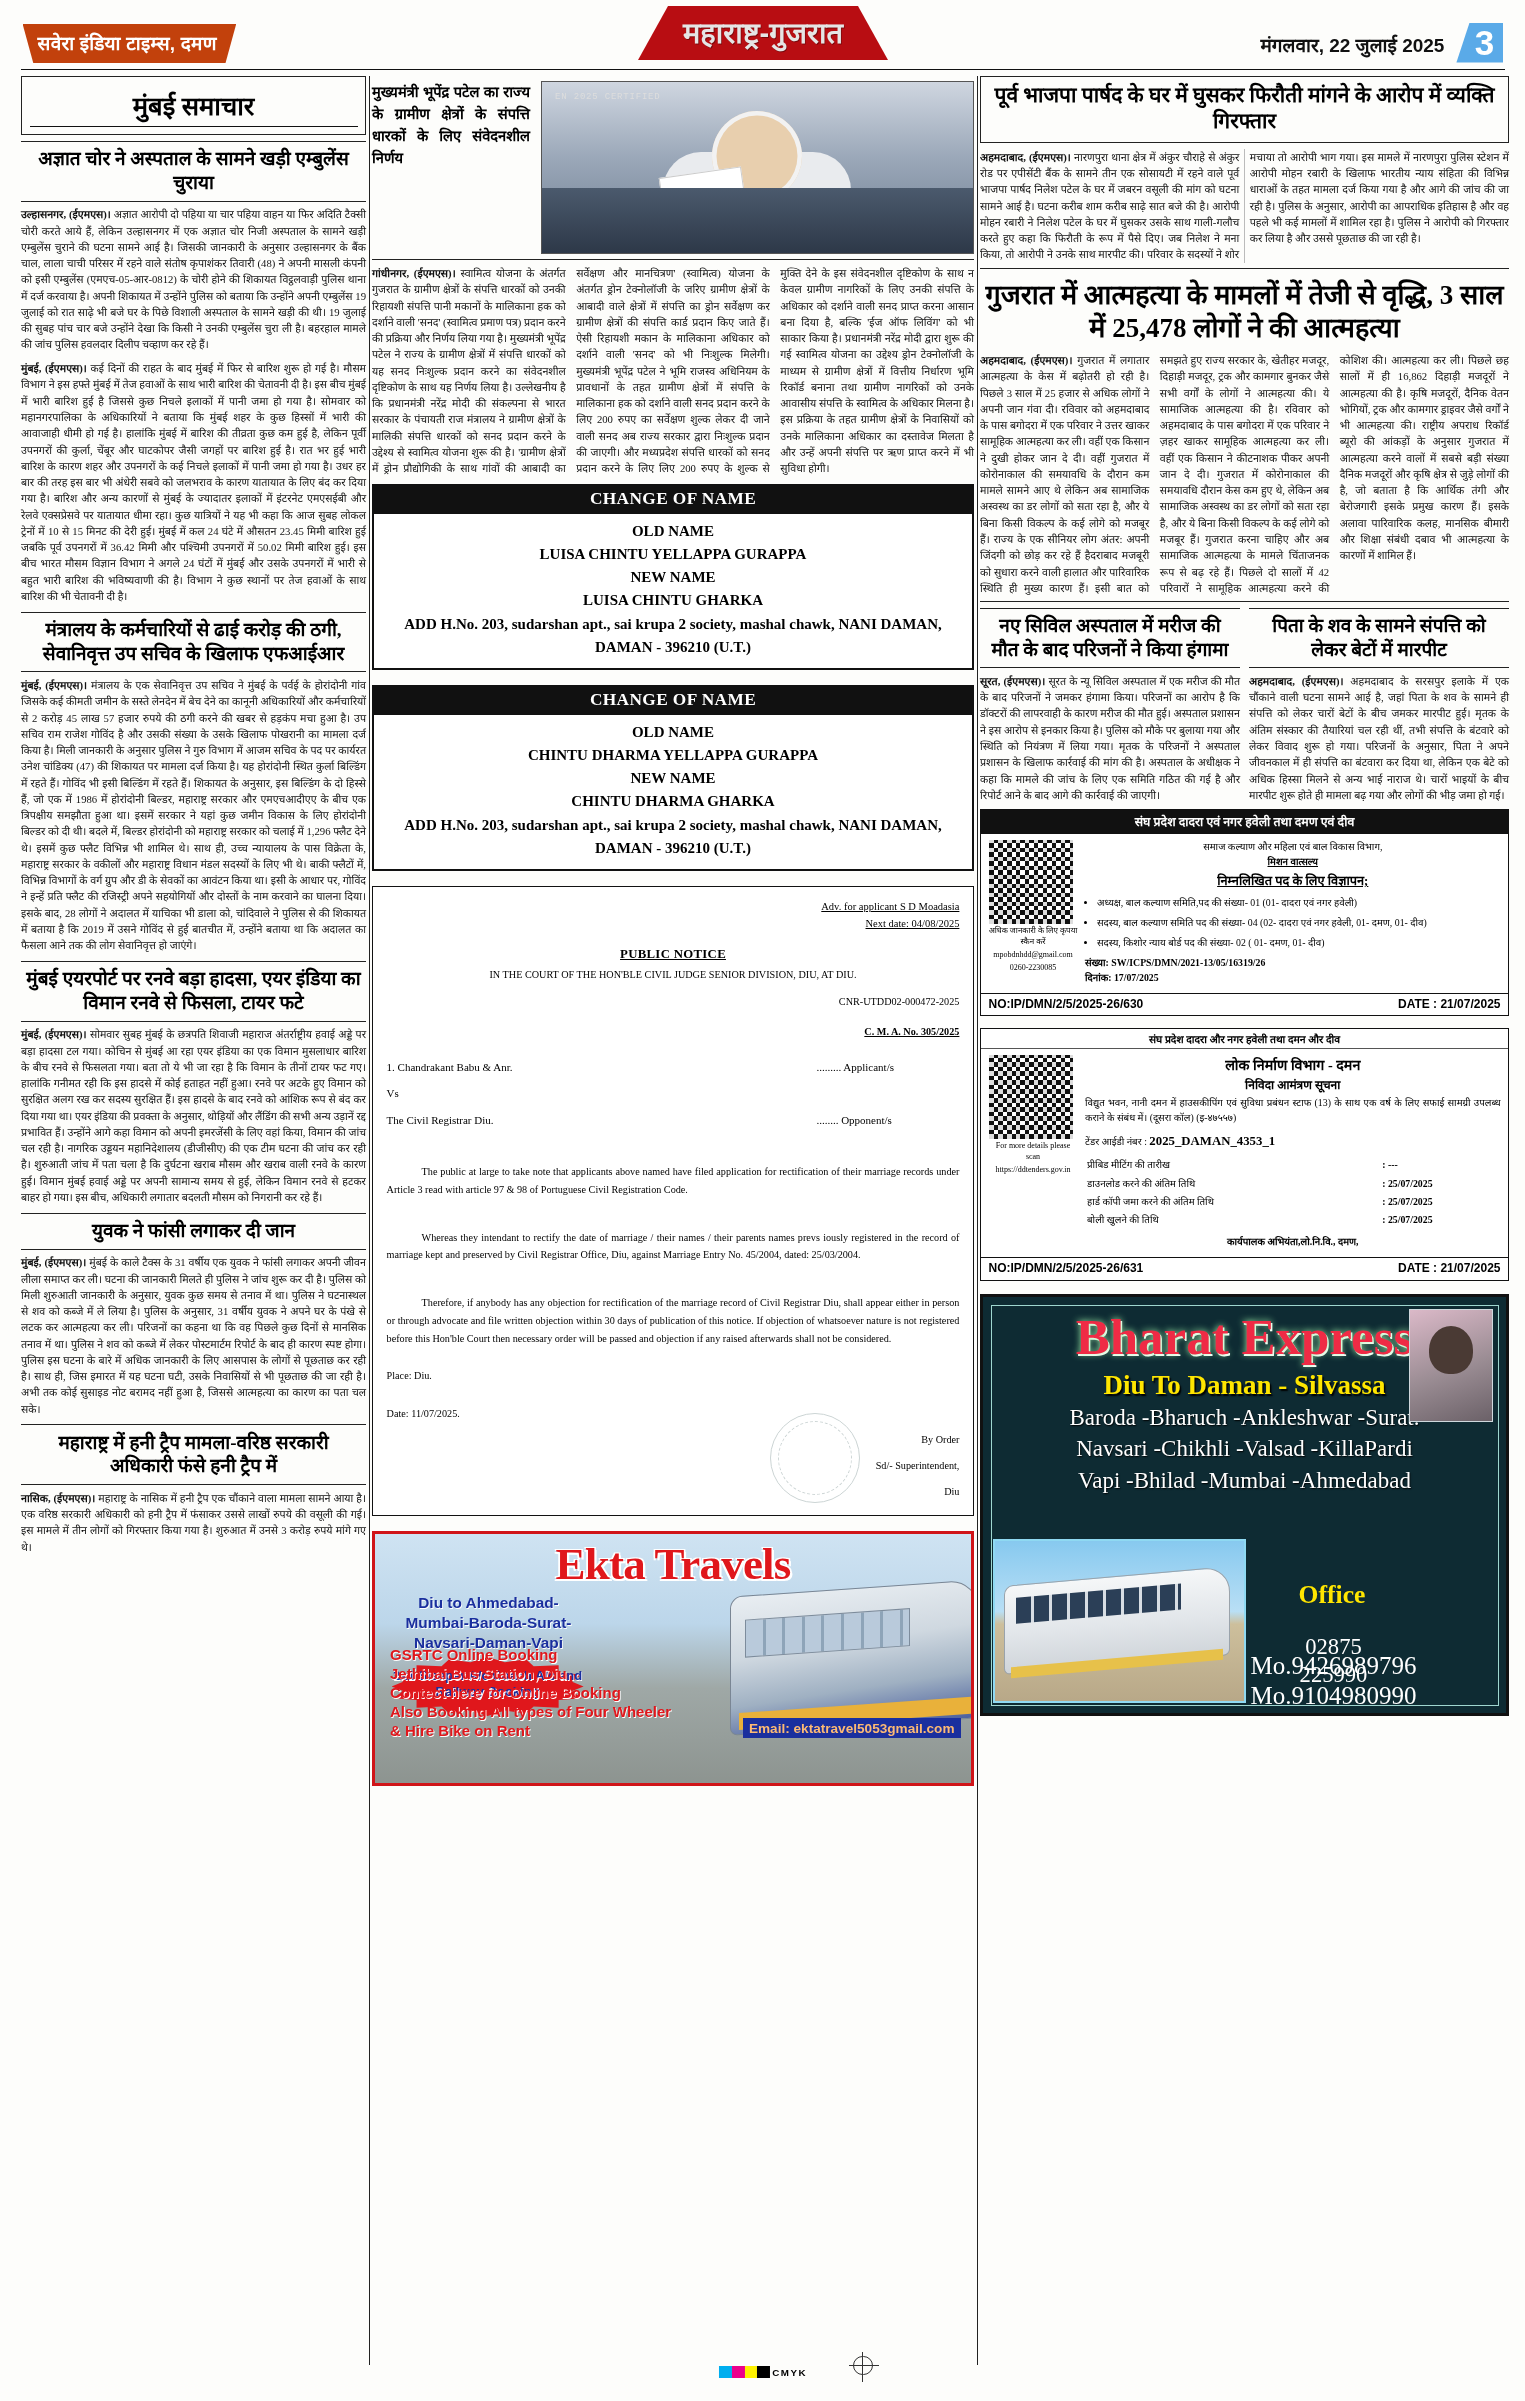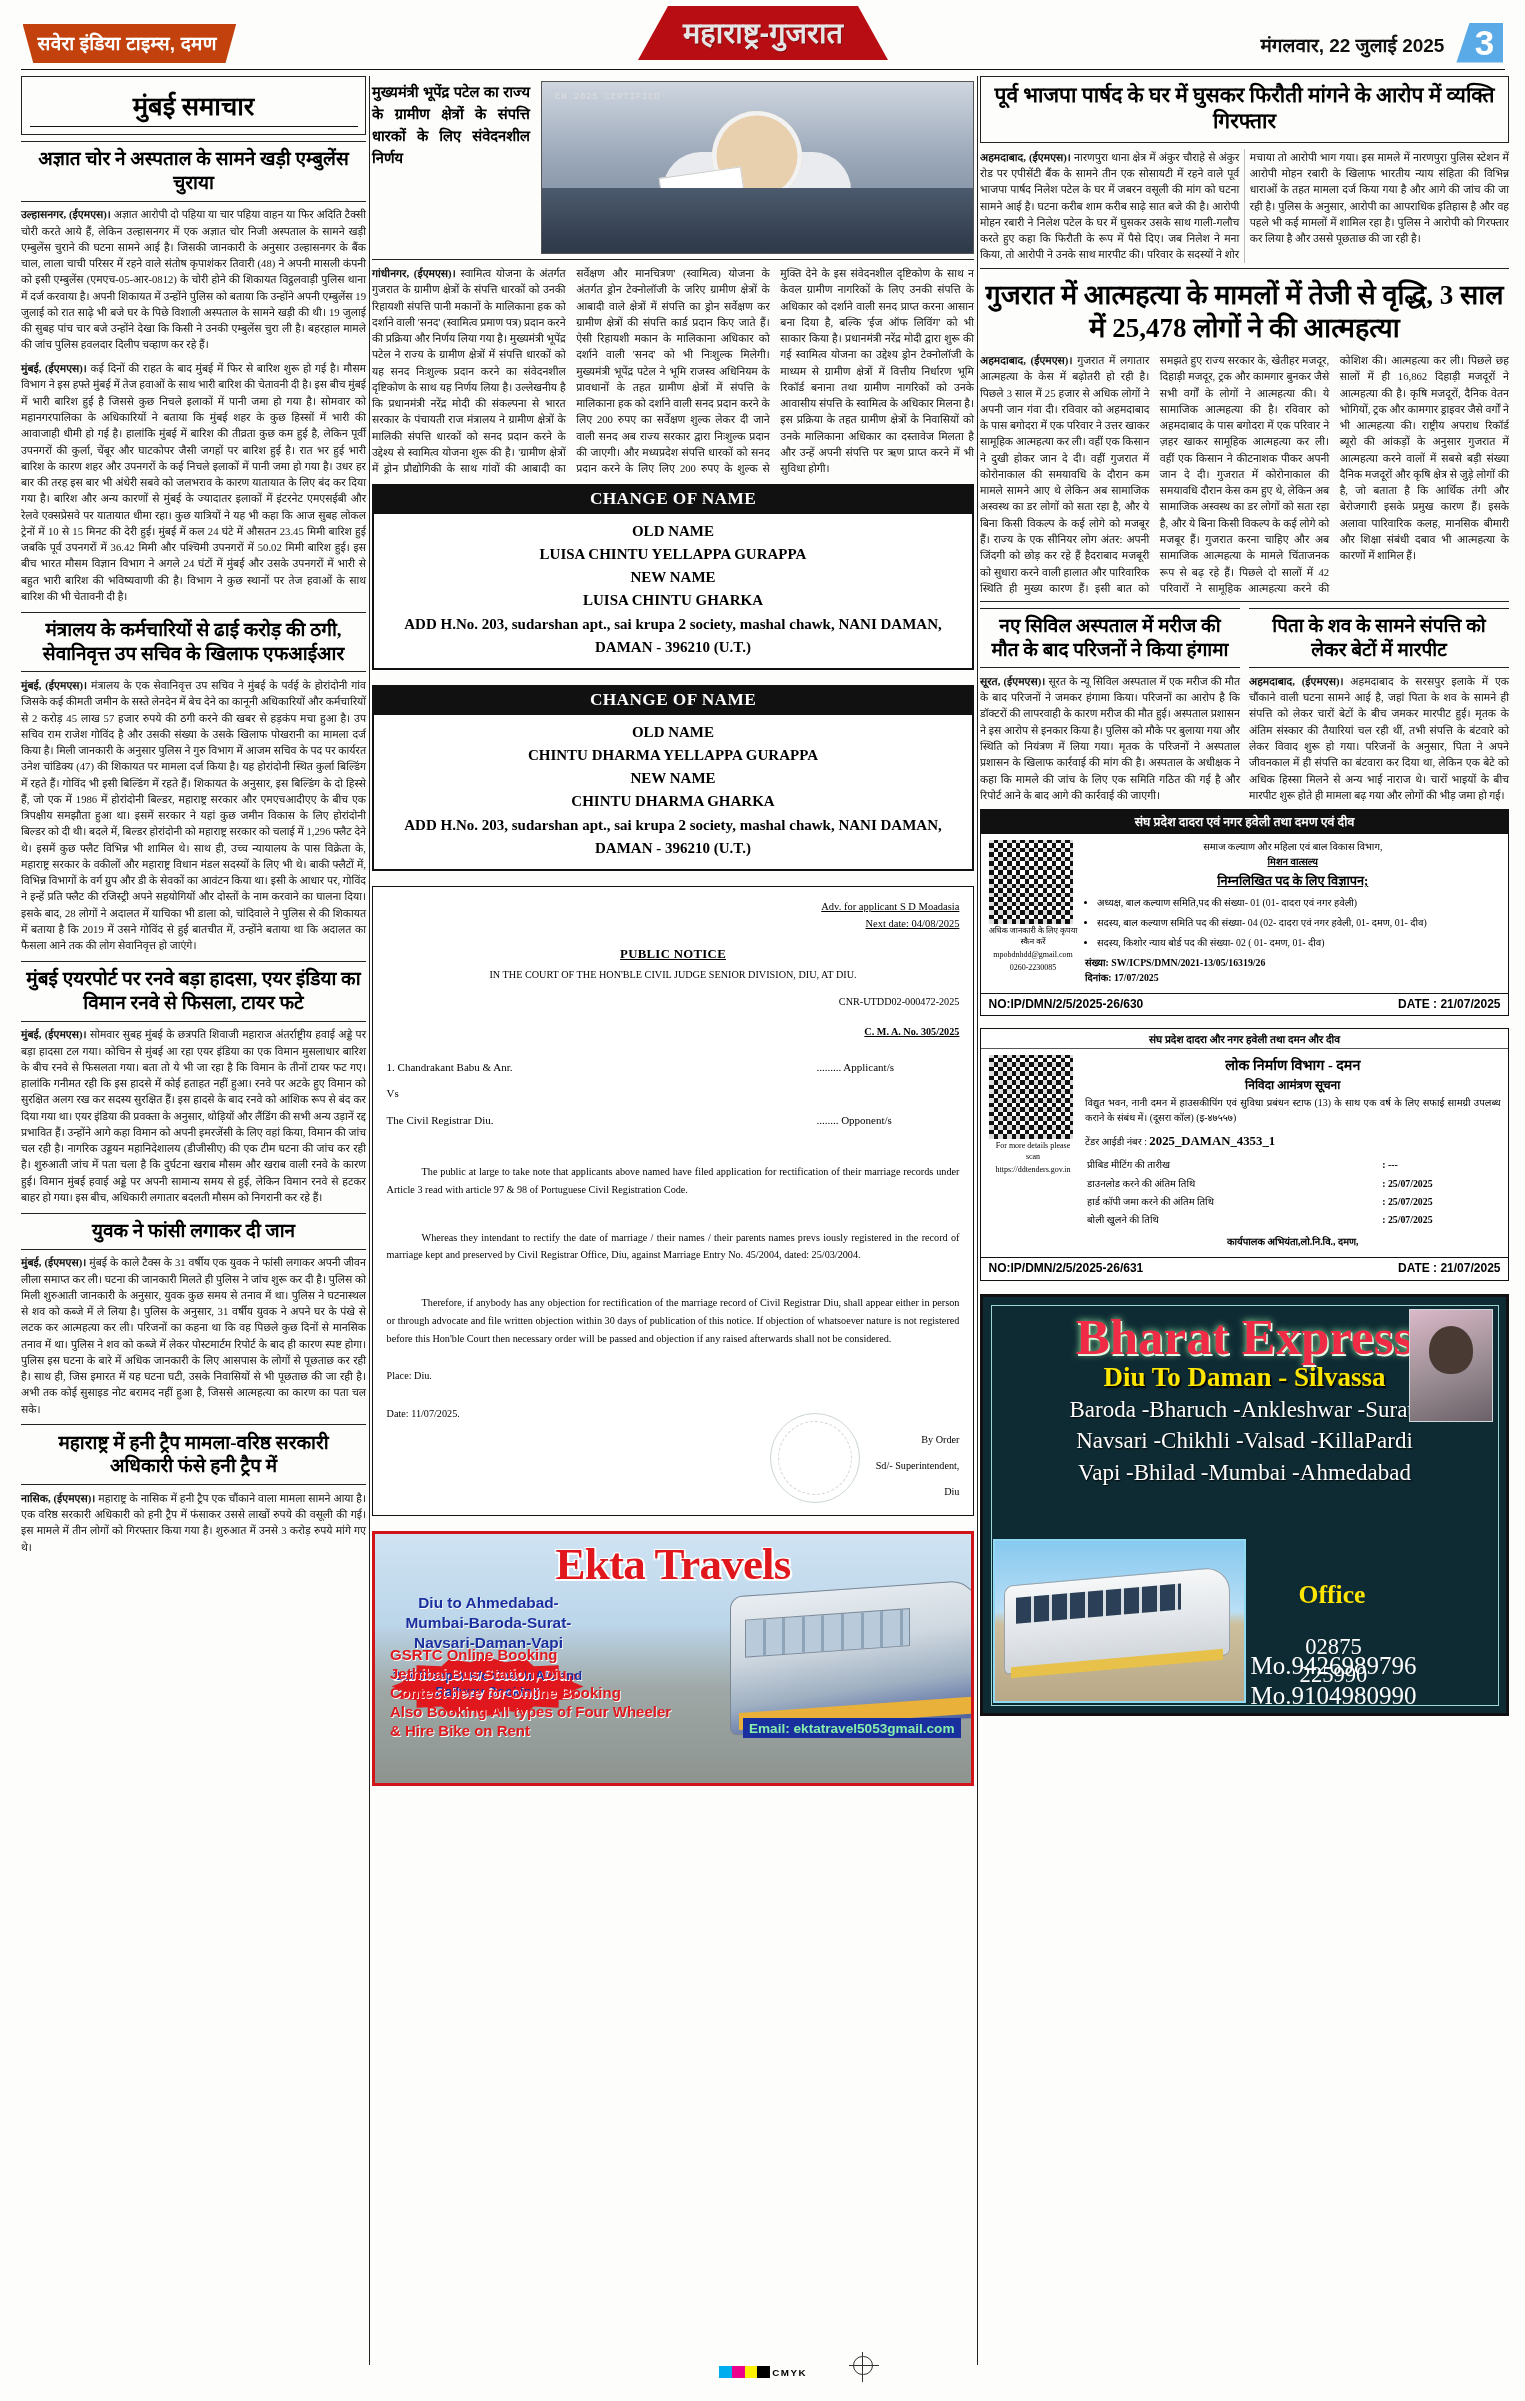--- a/index.html
+++ b/index.html
@@ -190,21 +190,21 @@
   .ekta .bus::after {
     content:""; position:absolute; left:7.5px; bottom:4.5px; right:7.5px; height:16.6px;
     background:#e9b13a;
   }
   .ekta .info {
     position:absolute; left:15px; bottom:42px;
     font-family:"Liberation Sans", sans-serif; font-weight:bold; font-size:15px;
     color:#e0171c; line-height:1.26; text-shadow:0.8px 0.8px 0 #fff;
   }
   .ekta .email {
-    position:absolute; right:10.5px; bottom:45px; background:#1a2f9e; color:#86efac;
+    position:absolute; right:10.5px; bottom:45px; background:#1a2f9e; color:#fdba74;
     font-family:"Liberation Sans", sans-serif; font-weight:bold; font-size:13.6px;
     padding:2.3px 6px;
   }
   .ekta .foot {
     position:absolute; left:0; right:0; bottom:0; background:#e0171c; color:#fff;
     font-family:"Liberation Sans", sans-serif; font-weight:bold; font-size:15px;
     text-align:center; padding:4.5px 0 6px;
   }
 
   
@@ -213,21 +213,21 @@
     height:422px; overflow:hidden; padding:7.5px;
   }
   .bharat .inner { border:1.5px solid #9fd6cf; height:100%; padding:6px 7.5px; position:relative; }
   .bharat .logo {
     text-align:center; font-family:"Liberation Serif", serif; font-weight:bold;
     font-size:51px; color:#ef2b45; line-height:1;
     text-shadow:0 0 7.5px #9ff0a8, 1.5px 1.5px 0 #fff;
   }
   .bharat .sub {
     text-align:center; font-family:"Liberation Serif", serif; font-weight:bold;
-    font-size:27px; color:#ffe600; margin-top:0; line-height:1.1;
+    font-size:27px; color:#ffe600; margin-top:8px; line-height:1.1;
     text-shadow:1.5px 1.5px 1.5px #000;
   }
   .bharat .routes {
     text-align:center; font-family:"Liberation Serif", serif;
     font-size:23px; color:#fff; line-height:1.25; margin-top:3px;
     text-shadow:0.8px 0.8px 1.5px #000;
   }
   .bharat .photo {
     position:absolute; left:1.5px; bottom:1.5px; width:253px; height:164px;
     background:linear-gradient(180deg,#87c9ef 0%,#b9dff5 44%,#cdbf9c 52%,#b8a888 100%);

